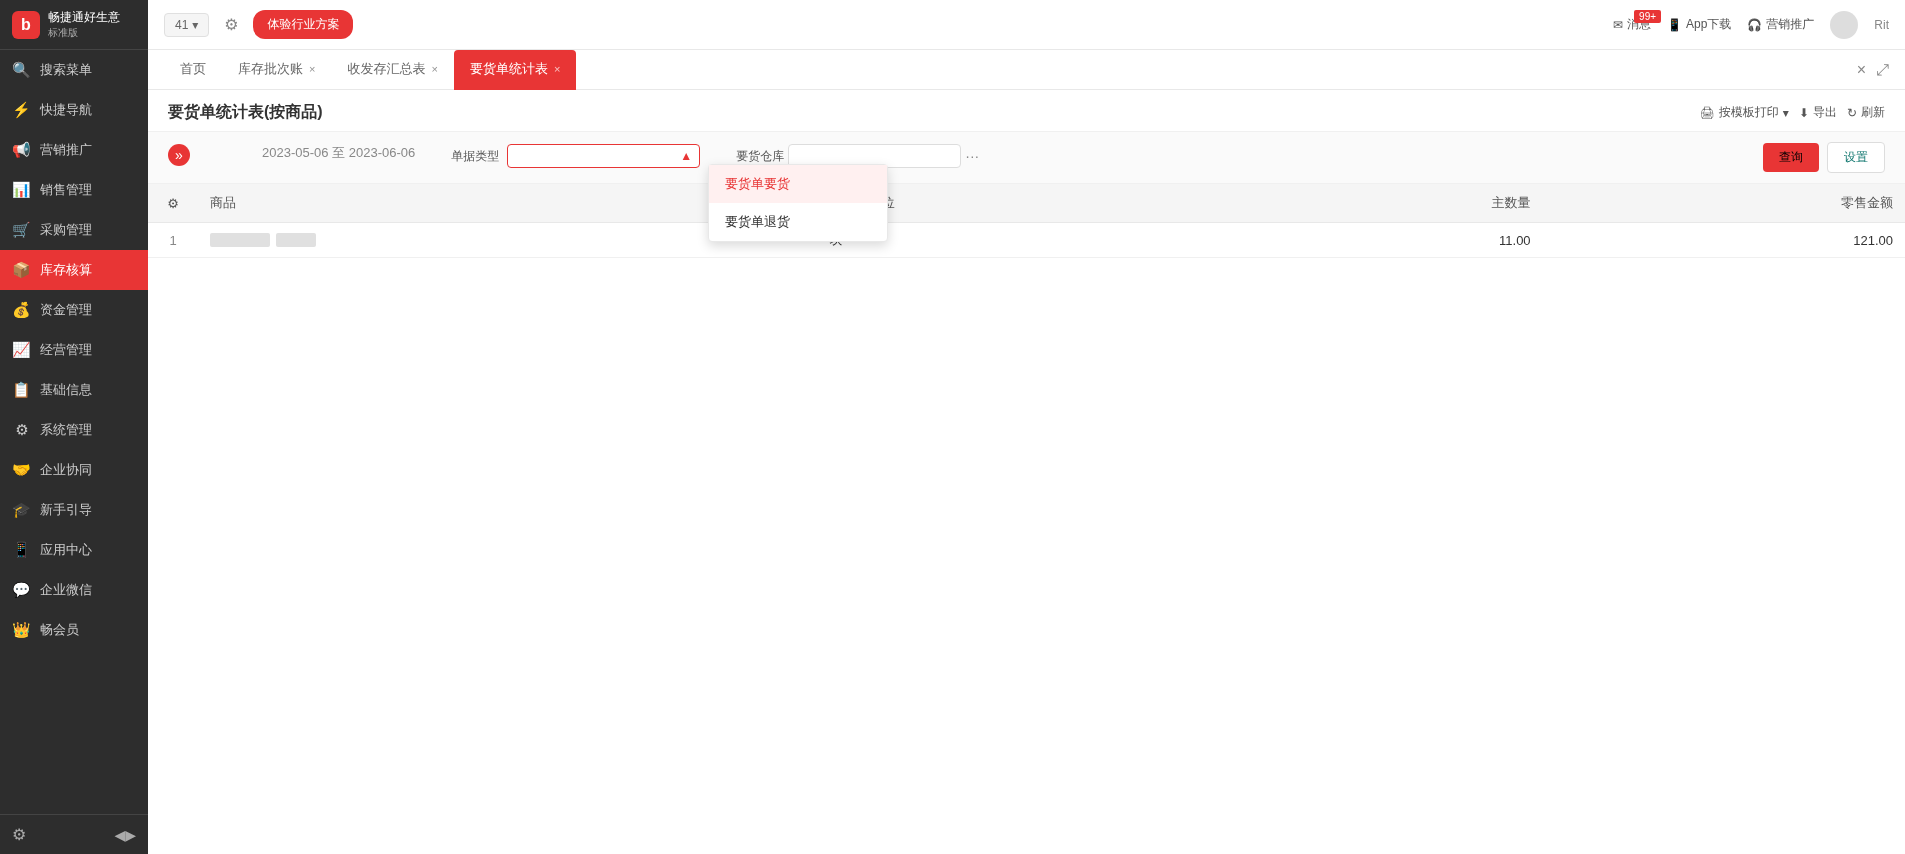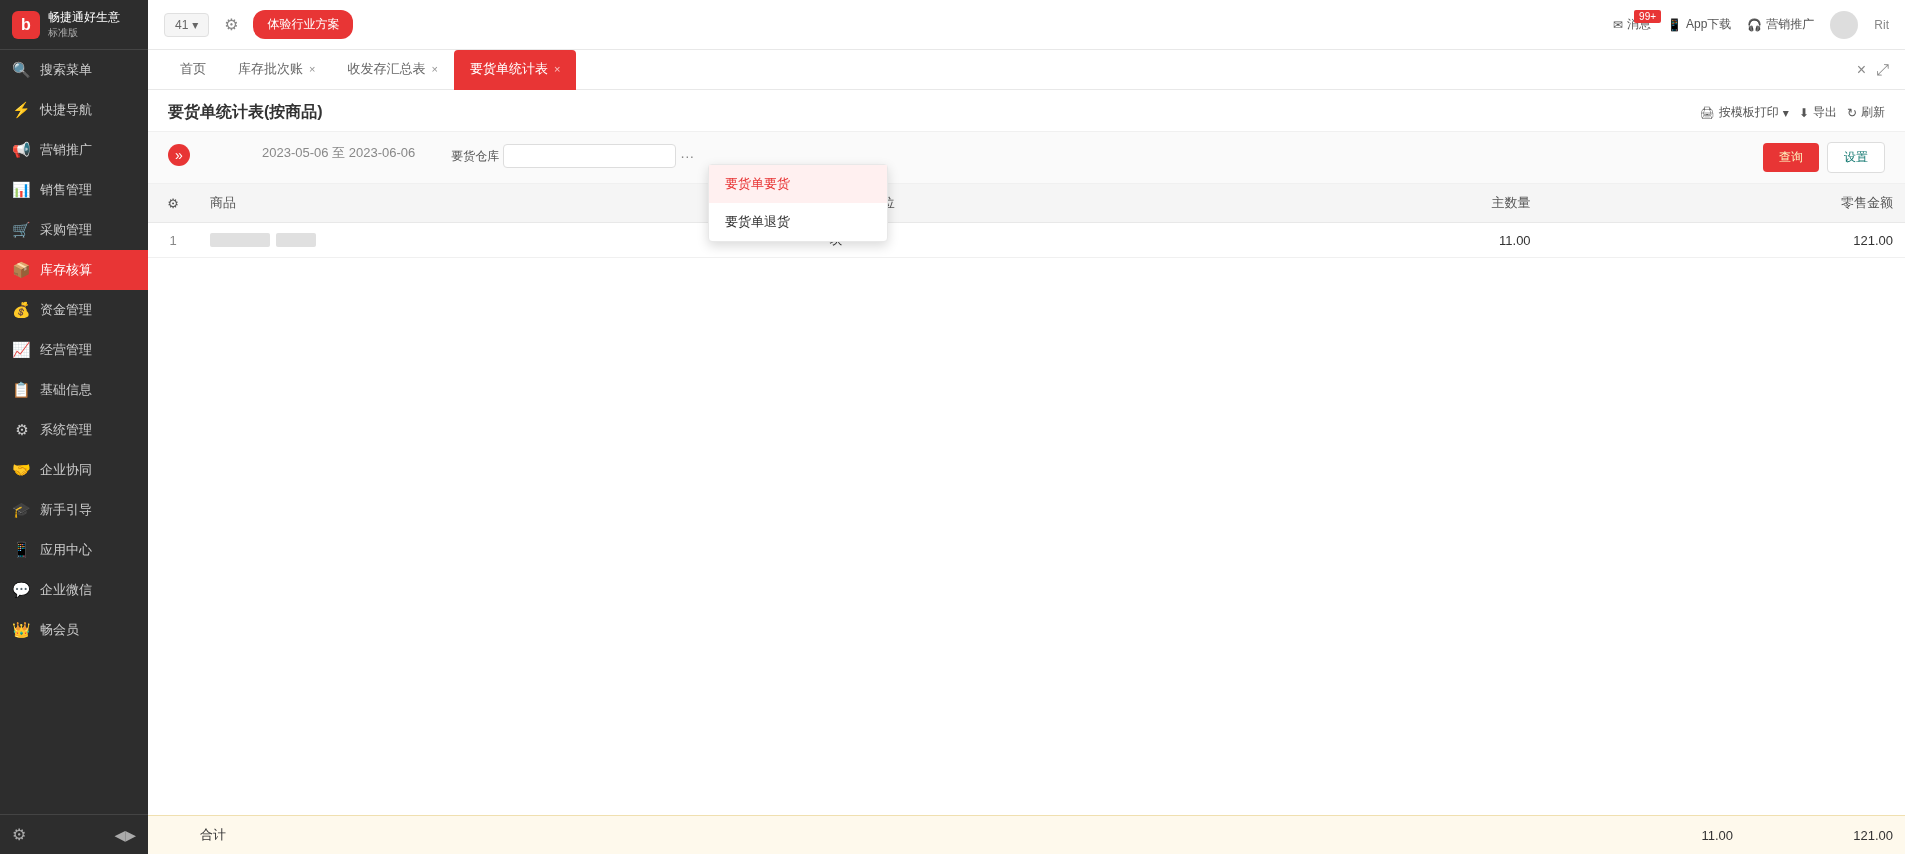--- a/index.html
+++ b/index.html
@@ -342,21 +342,21 @@
       font-size: 14px;
     }
     .filter-actions {
       margin-left: auto;
       display: flex;
       gap: 8px;
       align-items: center;
     }
     .btn-query {
       background: #e83535;
-      color: #fef9c3;
+      color: #000000;
       border: none;
       border-radius: 4px;
       padding: 6px 16px;
       font-size: 12px;
       cursor: pointer;
     }
     .btn-settings {
       background: #fff;
       color: #0f766e;
       border: 1px solid #ddd;
@@ -625,20 +625,27 @@
 
     <div class="filter-bar">
       <div class="filter-expand-btn">
         <span>»</span>
       </div>
 
       <div style="display:flex;flex-direction:column;">
         <div class="date-range-text" style="padding-left:56px;">2023-05-06 至 2023-06-06</div>
       </div>
 
+      <div class="filter-field-group">
+        <span class="filter-label">单据类型</span>
+        <div class="filter-select-container">
+          <input type="text" class="filter-select" value="" style="border-color: rgb(232, 53, 53);">
+          <span class="select-arrow" style="color:#e83535;">▲</span>
+        </div>
+      </div>
 
       <div class="filter-warehouse">
         <span class="filter-label">要货仓库</span>
         <input type="text" class="warehouse-input" value="" style="">
         <span class="warehouse-more">···</span>
       </div>
 
       <div class="filter-actions">
         <button class="btn-query">查询</button>
         <button class="btn-settings">设置</button>
@@ -671,22 +678,15 @@
         </div>
       </td>
       <td>块</td>
       <td class="right">11.00</td>
       <td class="right">121.00</td>
     </tr>
           </tbody>
       </table>
     </div>
 
-    <div class="table-footer">
-      <div class="footer-label">合计</div>
-      <div style="flex:1;"></div>
-      <div class="footer-val">11.00</div>
-      <div style="width:60px;"></div>
-      <div class="footer-val2">121.00</div>
-    </div>
 
   </div>
 </div>
 
 </body></html>

